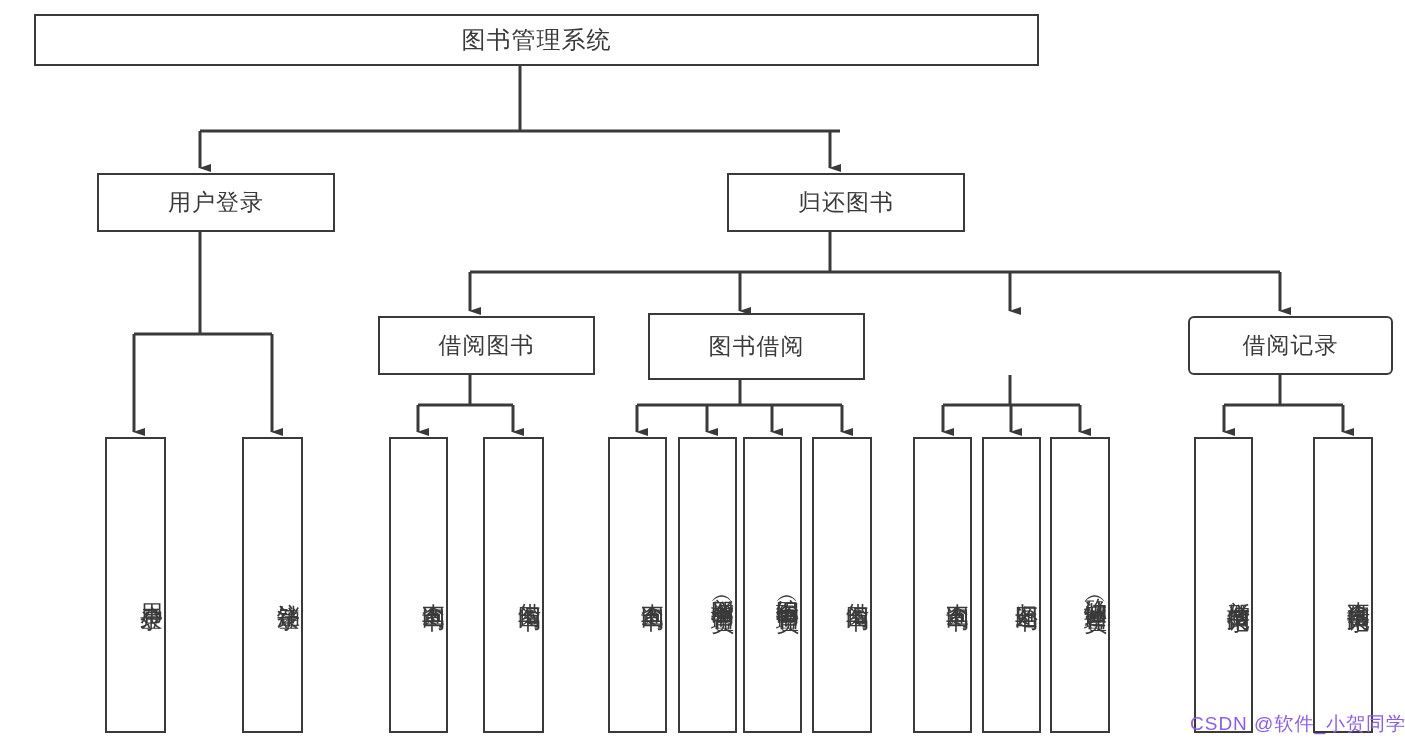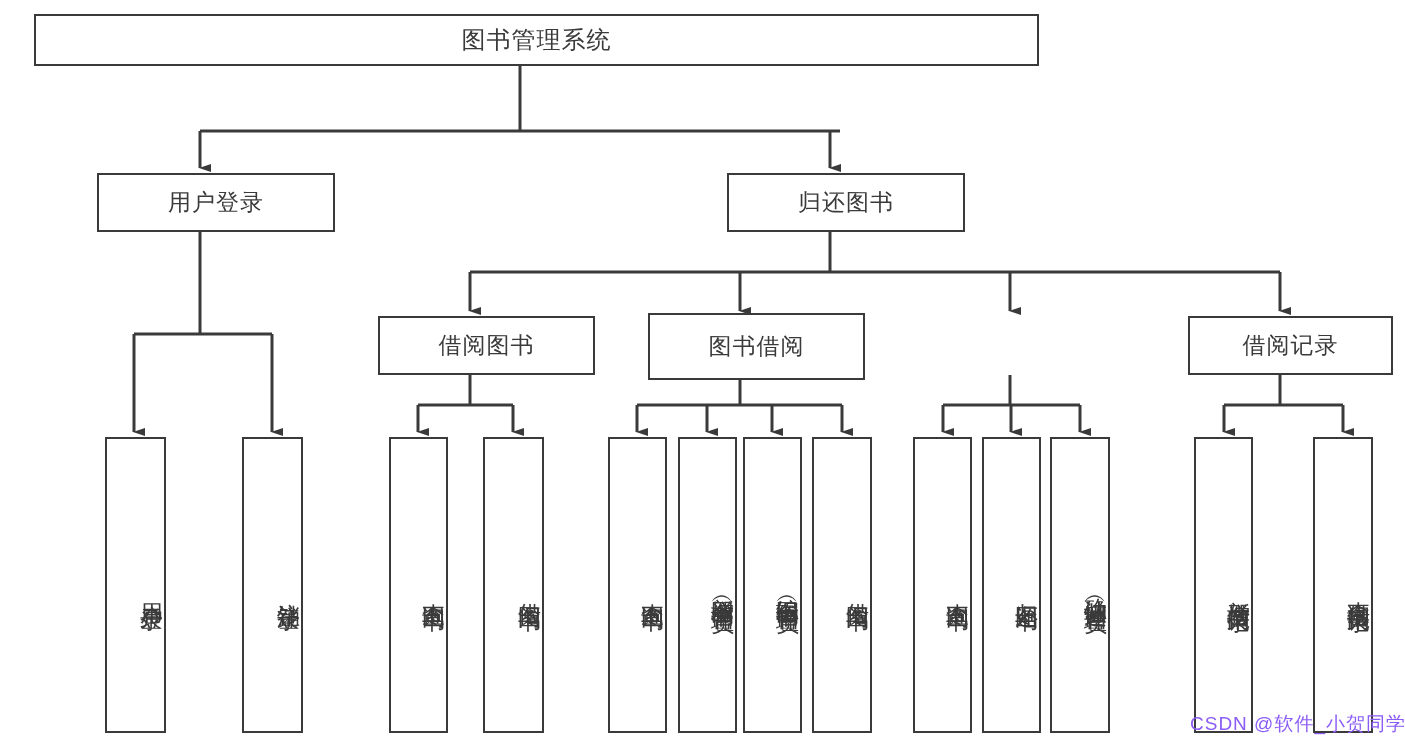--- a/index.html
+++ b/index.html
@@ -124,21 +124,21 @@
     </g>
   </svg>
 
   <div class="node horiz root" style="left: 18px; top: 14px; width: 1005px; height: 52px;">图书管理系统</div>
 
   <div class="node horiz" style="left: 81px; top: 173px; width: 238px; height: 59px;">用户登录</div>
   <div class="node horiz" style="left: 711px; top: 173px; width: 238px; height: 59px;">归还图书</div>
 
   <div class="node horiz" style="left: 362px; top: 316px; width: 217px; height: 59px;">借阅图书</div>
   <div class="node horiz" style="left: 632px; top: 313px; width: 217px; height: 67px;">图书借阅</div>
-  <div class="node horiz" style="left: 1172px; top: 316px; width: 205px; height: 59px;">借阅记录</div>
+  <div class="node horiz" style="left: 1172px; top: 316px; width: 205px; height: 59px; border-radius: 6px;">借阅记录</div>
 
   <div class="node vert" style="left: 105px; top: 437px; width: 61px; height: 296px;">用户登录</div>
   <div class="node vert" style="left: 242px; top: 437px; width: 61px; height: 296px;">注销登录</div>
   <div class="node vert" style="left: 389px; top: 437px; width: 59px; height: 296px;">查询图书</div>
   <div class="node vert" style="left: 483px; top: 437px; width: 61px; height: 296px;">借阅图书</div>
   <div class="node vert" style="left: 608px; top: 437px; width: 59px; height: 296px;">查询图书</div>
   <div class="node vert" style="left: 678px; top: 437px; width: 59px; height: 296px;">新增图书（管理员）</div>
   <div class="node vert" style="left: 743px; top: 437px; width: 59px; height: 296px;">编辑图书（管理员）</div>
   <div class="node vert" style="left: 812px; top: 437px; width: 60px; height: 296px;">借阅图书</div>
   <div class="node vert" style="left: 913px; top: 437px; width: 59px; height: 296px;">查询图书</div>

